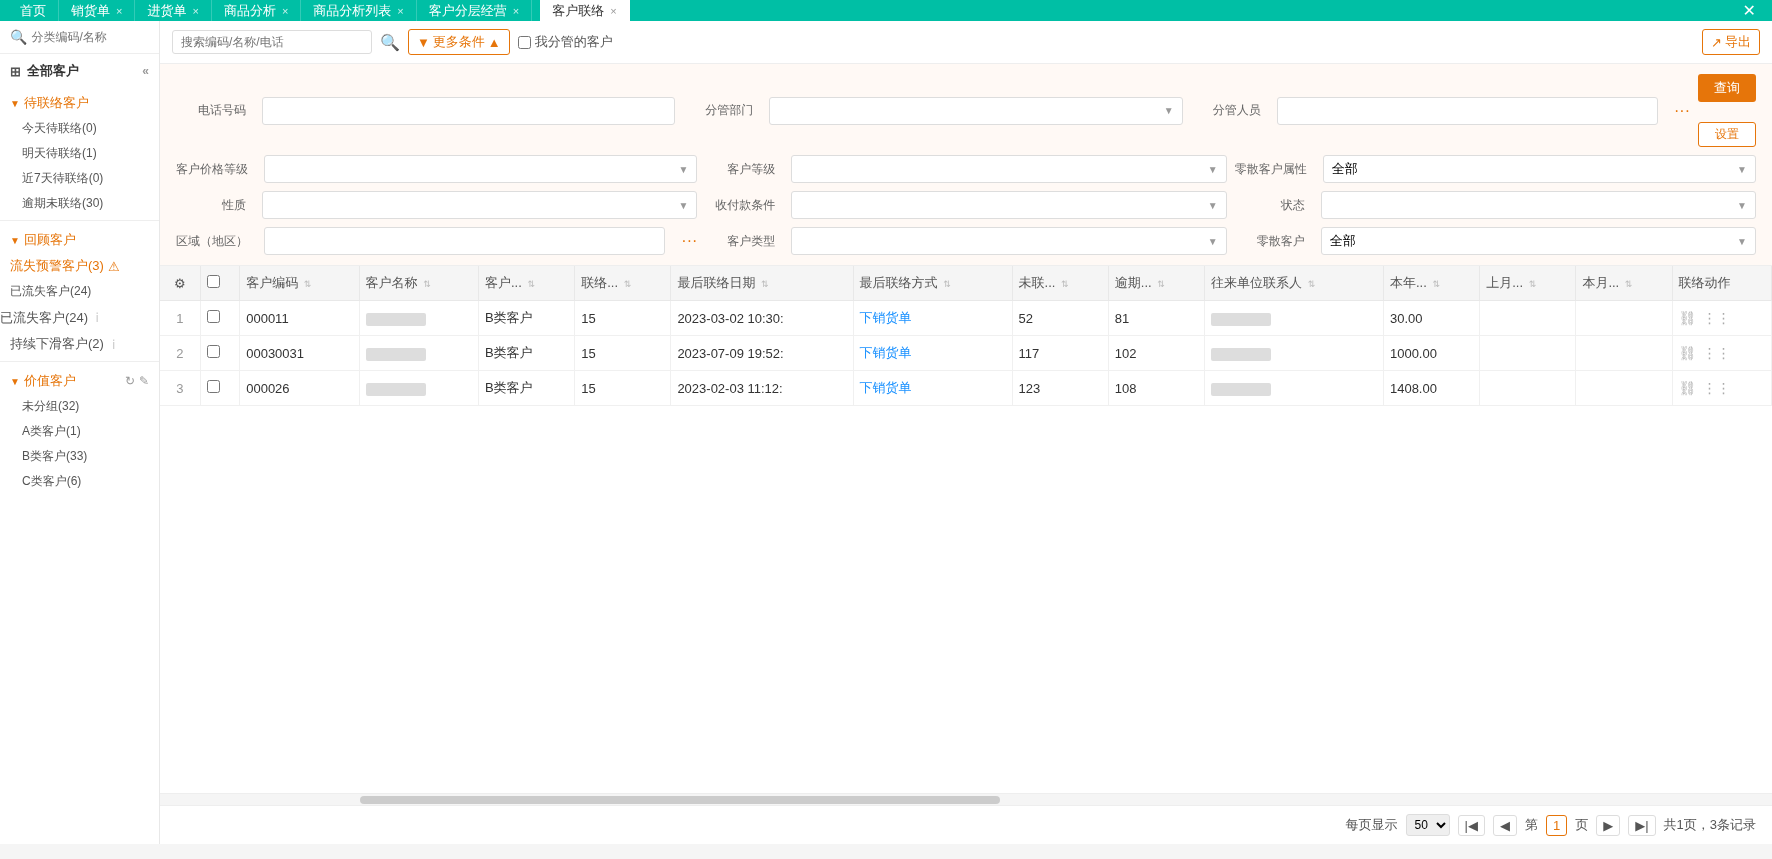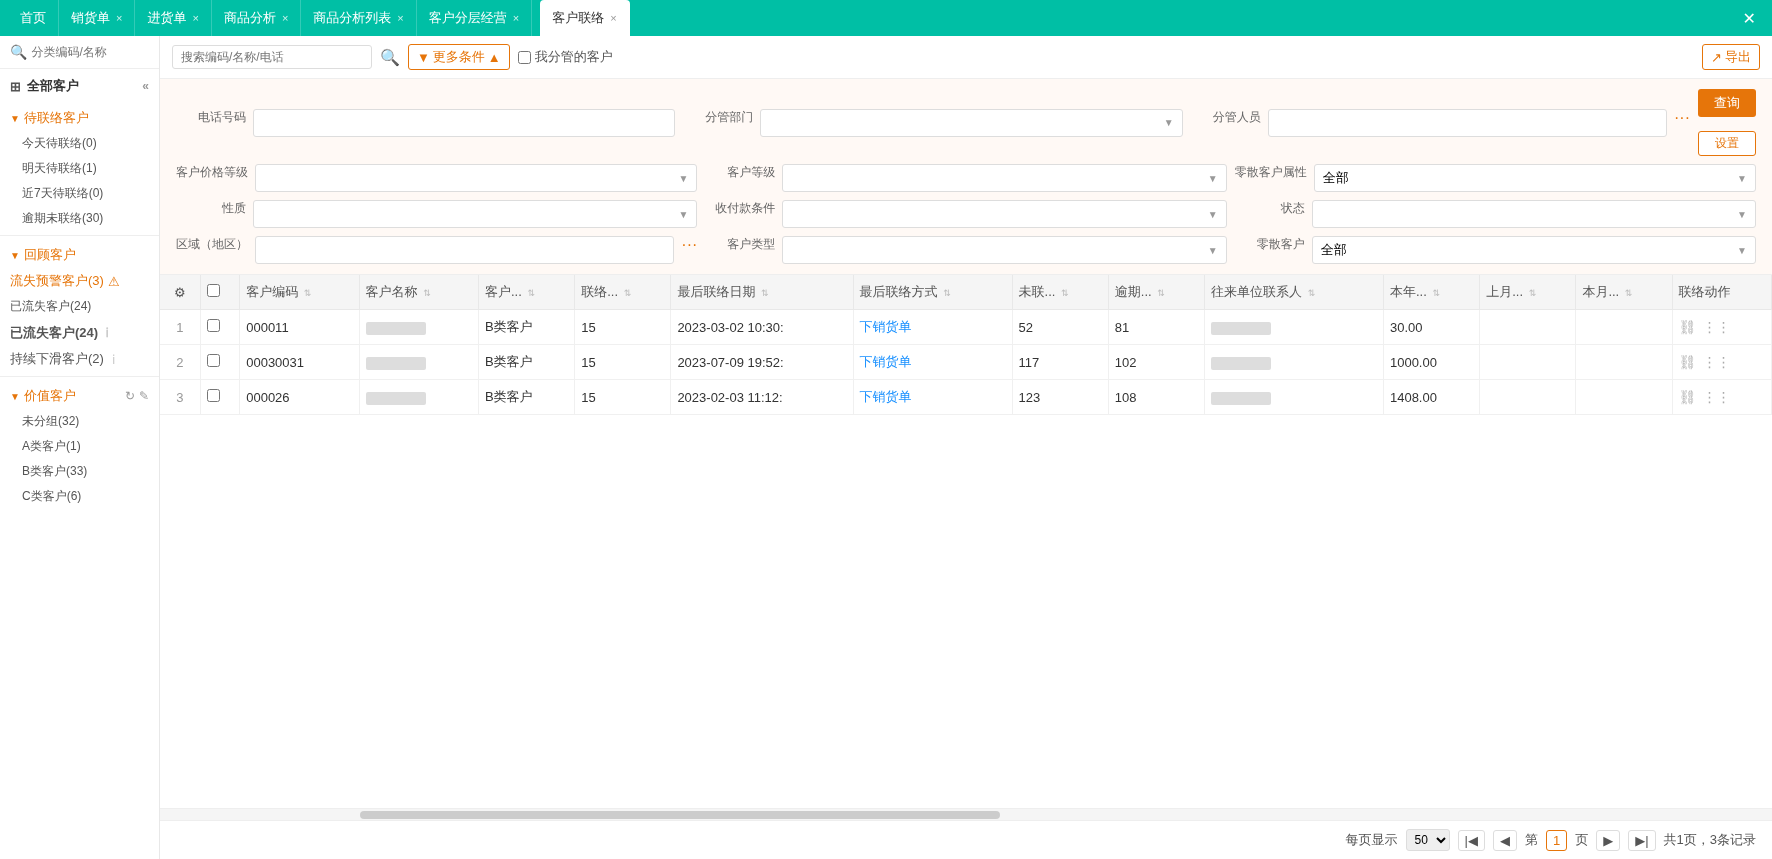--- a/index.html
+++ b/index.html
@@ -3,21 +3,21 @@
   <meta charset="utf-8">
   <style>
     * { box-sizing: border-box; margin: 0; padding: 0; font-family: 'Microsoft YaHei', Arial, sans-serif; font-size: 13px; }
     body { background: #f5f5f5; overflow: hidden; width: 1772px; height: 859px; }
 
     
     .tab-bar {
       display: flex;
       align-items: center;
       background: #00bfa5;
-      height: 36px;
+      height: 21px;
       padding: 0 8px;
     }
     .tab-item {
       display: flex;
       align-items: center;
       padding: 0 12px;
       height: 36px;
       color: #fff;
       cursor: pointer;
       font-size: 13px;
@@ -221,22 +221,23 @@
     }
     .filter-row {
       display: flex;
       align-items: center;
       gap: 8px;
       margin-bottom: 8px;
     }
     .filter-row:last-child { margin-bottom: 0; }
     .filter-cell {
       display: flex;
+      align-items: center;
       flex: 1;
-      gap: 7px;
+      gap: 16px;
     }
     .filter-label {
       color: #666;
       font-size: 12px;
       white-space: nowrap;
       min-width: 70px;
       text-align: right;
     }
     .filter-input {
       flex: 1;
@@ -257,21 +258,21 @@
       background: #fff;
       display: flex;
       align-items: center;
       justify-content: space-between;
       cursor: pointer;
     }
     .filter-select .select-arrow { color: #999; font-size: 10px; }
     .filter-btn-group {
       display: flex;
       flex-direction: column;
-      gap: 14px;
+      gap: 20px;
       margin-left: auto;
       justify-content: center;
     }
     .btn-query {
       background: #e6750a;
       color: #fff;
       border: none;
       border-radius: 3px;
       padding: 5px 16px;
       cursor: pointer;
@@ -469,21 +470,21 @@
         <span>回顾客户</span>
       </div>
     </div>
 
     <div class="sidebar-item active-orange" style="padding-left:10px;display:flex;align-items:center;gap:4px;">
       <span>流失预警客户(3)</span>
       <span style="color:#e6750a;">⚠</span>
     </div>
 
     <div class="sidebar-item" style="padding-left:10px;display:flex;align-items:center;gap:4px;">已流失客户(24)</div>
-    <div class="sidebar-item" style="padding-left:10px;font-weight:bold;">
+    <div class="sidebar-item" style="padding-left:0;">
       <span>已流失客户(24)</span>
       <span style="color:#ccc;margin-left:4px;">ℹ</span>
     </div>
 
     <div class="sidebar-item" style="padding-left:10px;display:flex;align-items:center;gap:4px;">
       <span>持续下滑客户(2)</span>
       <span style="color:#ccc;margin-left:4px;">ℹ</span>
     </div>
 
     <div class="sidebar-divider"></div>

